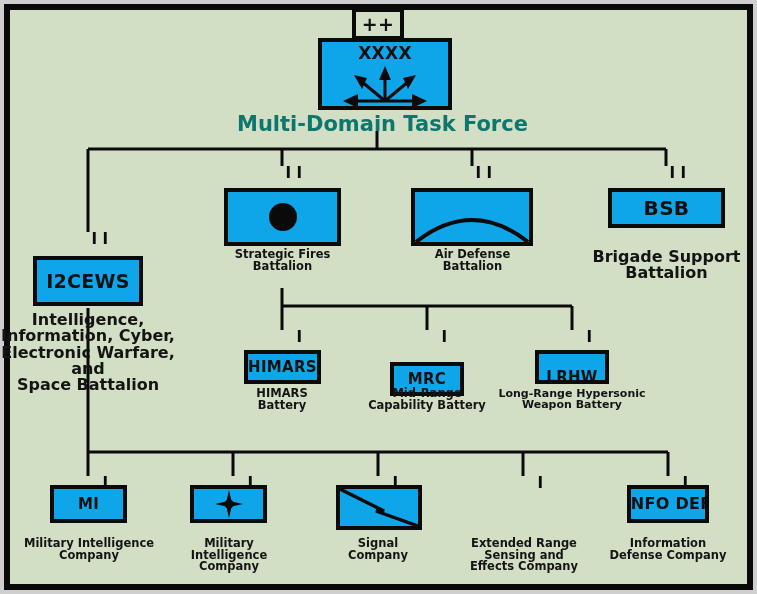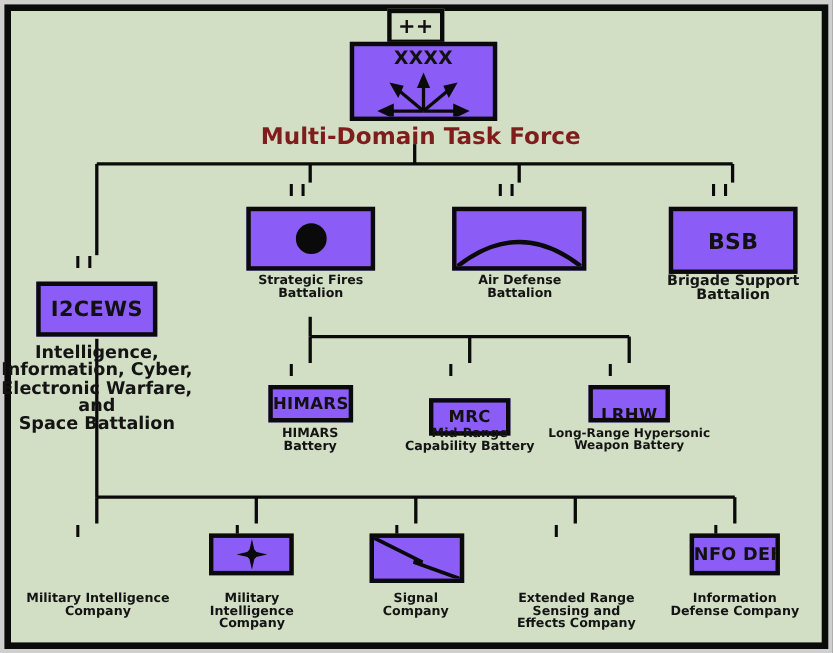--- a/index.html
+++ b/index.html
@@ -37,55 +37,55 @@
     position: absolute;
     left: 0;
     top: 0;
     width: 757px;
     height: 594px;
     pointer-events: none;
   }
   .node {
     position: absolute;
     box-sizing: border-box;
-    background: #8b5cf6;
+    background: #0ea5e9;
     border: 4px solid #0a0a0a;
     display: flex;
     align-items: center;
     justify-content: center;
     overflow: hidden;
   }
   .node .abbr {
     font-weight: bold;
     color: #111;
     letter-spacing: 0.3px;
     line-height: 1;
     white-space: nowrap;
   }
   .echelon {
     position: absolute;
-    text-align: left;
+    text-align: right;
     font-weight: bold;
     color: #0a0a0a;
     line-height: 1;
     white-space: nowrap;
   }
   .caption {
     position: absolute;
     text-align: center;
     font-weight: bold;
     color: #141414;
     line-height: 1.02;
     white-space: pre-line;
   }
   #root-title {
     position: absolute;
     text-align: center;
     font-weight: bold;
-    color: #7f1d1d;
+    color: #0f766e;
     white-space: nowrap;
   }
   .icon-svg { display: block; }
 </style>
 </head>
 <body>
 
 <div id="canvas">
   <div id="frame"></div>
 
@@ -181,24 +181,24 @@
       <span style="line-height:0;">
         <svg class="icon-svg" width="114" height="52" viewBox="0 0 114 52" preserveAspectRatio="none">
           <path d="M1,52 Q57,8 113,52" fill="none" stroke="#0a0a0a" stroke-width="4"></path>
         </svg>
       </span>
     </div>
     <div class="caption" style="left:395px; top:249px; width:155px; font-size:11.5px;">Air Defense
 Battalion</div>
 
     <div class="echelon" style="left:646px; top:166px; width:40px; font-size:15px;">I I</div>
-    <div class="node" style="left:608px; top:188px; width:117px; height:61px;">
+    <div class="node" style="left:608px; top:188px; width:117px; height:40px;">
       <span class="abbr" style="font-size:20px;">BSB</span>
     </div>
-    <div class="caption" style="left:589px; top:249px; width:155px; font-size:13px;">Brigade Support
+    <div class="caption" style="left:589px; top:249px; width:155px; font-size:16px;">Brigade Support
 Battalion</div>
 
     <div class="echelon" style="left:262px; top:330px; width:40px; font-size:15px;">I</div>
     <div class="node" style="left:244px; top:350px; width:77px; height:34px;">
       <span class="abbr" style="font-size:15px;">HIMARS</span>
     </div>
     <div class="caption" style="left:212px; top:388px; width:140px; font-size:11.5px;">HIMARS
 Battery</div>
 
     <div class="echelon" style="left:407px; top:330px; width:40px; font-size:15px;">I</div>
@@ -209,20 +209,23 @@
 Capability Battery</div>
 
     <div class="echelon" style="left:552px; top:330px; width:40px; font-size:15px;">I</div>
     <div class="node" style="left:535px; top:350px; width:74px; height:34px;">
       <span class="abbr" style="font-size:15px;margin-top:20px;">LRHW</span>
     </div>
     <div class="caption" style="left:494px; top:388px; width:156px; font-size:11px;">Long-Range Hypersonic
 Weapon Battery</div>
 
     <div class="echelon" style="left:68px; top:476px; width:40px; font-size:15px;">I</div>
+    <div class="node" style="left:50px; top:485px; width:77px; height:38px;">
+      <span class="abbr" style="font-size:15px;">MI</span>
+    </div>
     <div class="caption" style="left:14px; top:538px; width:150px; font-size:11.5px;">Military Intelligence
 Company</div>
 
     <div class="echelon" style="left:213px; top:476px; width:40px; font-size:15px;">I</div>
     <div class="node" style="left:190px; top:485px; width:77px; height:38px;">
       <span>
         <svg class="icon-svg" width="28" height="28" viewBox="0 0 28 28">
           <polygon points="14,0 16.6,11.4 28,14 16.6,16.6 14,28 11.4,16.6 0,14 11.4,11.4" fill="#0a0a0a"></polygon>
           <polygon points="22.2,5.8 17.2,10.8 22.2,5.8 17.2,10.8" fill="#0a0a0a"></polygon>
           <polygon points="14,3 15.6,12.4 25,14 15.6,15.6 14,25 12.4,15.6 3,14 12.4,12.4" fill="#0a0a0a"></polygon>

